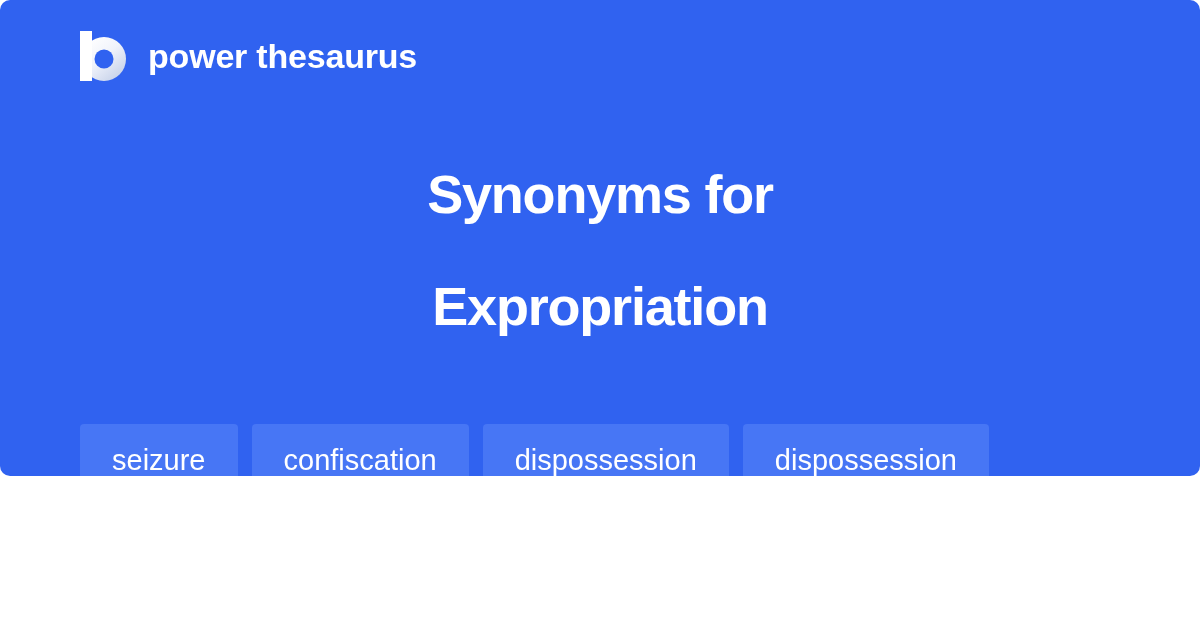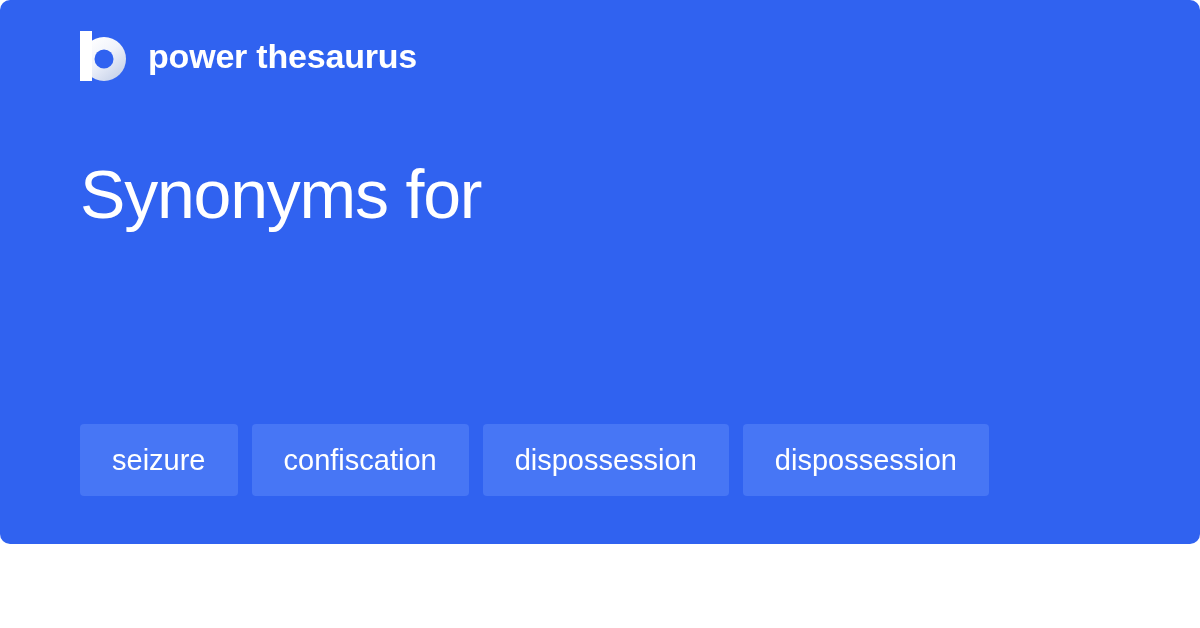--- a/index.html
+++ b/index.html
@@ -11,24 +11,25 @@
     background: #ffffff;
   }
 
   body {
     font-family: "Liberation Sans", sans-serif;
   }
 
   .card {
     position: relative;
     width: 1200px;
-    height: 544px;
+    height: 476px;
     background: #3062f0;
     border-radius: 10px;
     overflow: hidden;
+    text-align: center;
   }
 
   
   .brand {
     position: absolute;
     left: 80px;
     top: 30px;
     display: flex;
     align-items: center;
     height: 52px;
@@ -51,22 +52,22 @@
     line-height: 1;
   }
 
   
   .headline {
     position: absolute;
     left: 80px;
     top: 138px;
     width: 1040px;
     color: #ffffff;
-    font-size: 68px;
-    font-weight: normal;
+    font-size: 54px;
+    font-weight: bold;
     line-height: 112px;
     letter-spacing: -1.2px;
   }
 
   .headline-line {
     display: block;
     white-space: nowrap;
   }
 
   
@@ -112,20 +113,21 @@
       <rect x="0" y="0" width="12" height="50" fill="#ffffff"></rect>
       <circle cx="24" cy="28" r="22" fill="url(#bowlGrad)"></circle>
       <rect x="0" y="6" width="12" height="40" fill="#ffffff"></rect>
       <circle cx="24" cy="28" r="9.5" fill="#3062f0"></circle>
     </svg>
     <div class="brand-name">power thesaurus</div>
   </div>
 
   <h1 class="headline">
     <span class="headline-line">Synonyms for</span>
+    <span class="headline-line">Expropriation</span>
   </h1>
 
   <div class="chips">
     <div class="chip">seizure</div>
     <div class="chip">confiscation</div>
     <div class="chip">dispossession</div>
     <div class="chip">dispossession</div>
   </div>
 
 </div>

